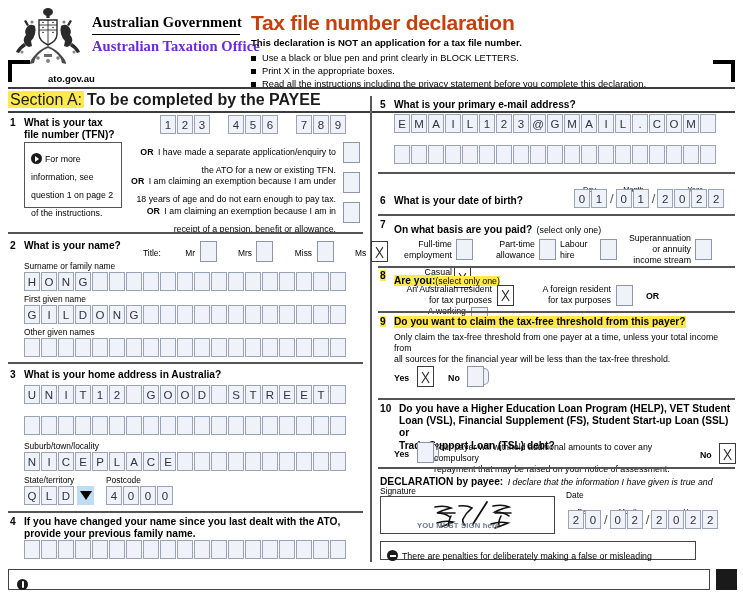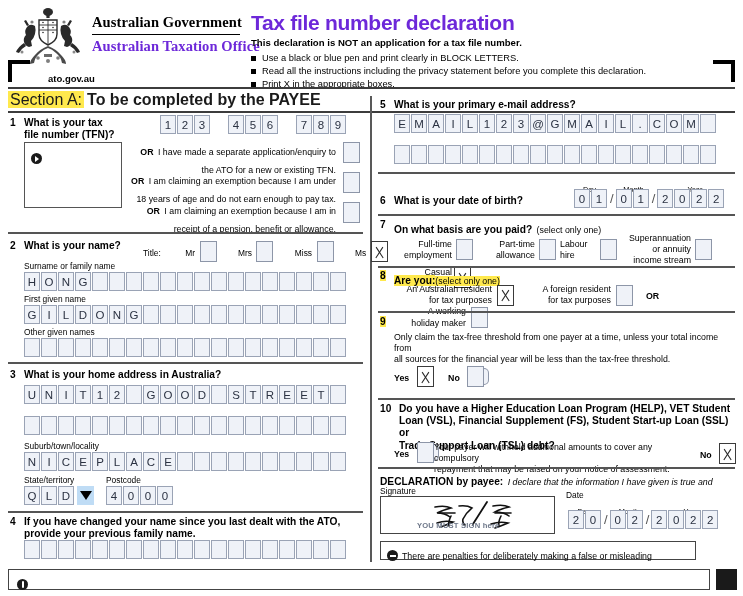--- a/index.html
+++ b/index.html
@@ -21,21 +21,21 @@
   .gov-block { position:absolute; left:92px; top:14px; }
   .gov-line1 { font-family:"Liberation Serif", serif; font-weight:bold; font-size:14.5px; letter-spacing:.1px; color:#000; }
   .gov-rule { width:148px; height:1px; background:#000; margin:3px 0 3px 0; }
   .gov-line2 { font-family:"Liberation Serif", serif; font-weight:bold; font-size:14.5px; letter-spacing:.1px; color:#6d28d9; }
   .ato-url { position:absolute; left:48px; top:73px; font-size:9.5px; font-weight:bold; color:#000; }
 
   .crop-tl { position:absolute; left:8px; top:60px; width:22px; height:22px; border-left:4px solid #000; border-top:4px solid #000; }
   .crop-tr { position:absolute; left:713px; top:60px; width:22px; height:22px; border-right:4px solid #000; border-top:4px solid #000; }
 
   .title-block { position:absolute; left:251px; top:12px; width:470px; }
-  .form-title { font-size:21px; font-weight:bold; letter-spacing:-0.3px; line-height:1.05; color:#6d28d9; }
+  .form-title { font-size:21px; font-weight:bold; letter-spacing:-0.3px; line-height:1.05; color:#c2410c; }
   .form-sub { font-size:9.6px; font-weight:bold; margin-top:3px; color:#000; }
   .bullets { margin-top:4px; }
   .bullet { font-size:9.3px; line-height:1.42; color:#000; position:relative; padding-left:11px; }
   .bullet:before { content:""; position:absolute; left:0; top:4px; width:5px; height:5px; background:#000; }
 
   .section-rule { position:absolute; left:8px; top:87px; width:727px; height:2px; background:#3c3c3c; }
 
   
   .secbar { position:absolute; left:8px; top:91px; height:19px; }
   .sec-a { background:#ffe94d; font-size:16px; padding:0 2px; font-weight:normal; }
@@ -167,22 +167,22 @@
     <div class="ato-url">ato.gov.au</div>
 
     <div class="crop-tl"></div>
     <div class="crop-tr"></div>
 
     <div class="title-block">
       <div class="form-title">Tax file number declaration</div>
       <div class="form-sub">This declaration is NOT an application for a tax file number.</div>
       <div class="bullets">
         <div class="bullet">Use a black or blue pen and print clearly in BLOCK LETTERS.</div>
+        <div class="bullet">Print X in the appropriate boxes.</div>
         <div class="bullet">Read all the instructions including the privacy statement before you complete this declaration.</div>
-        <div class="bullet">Print X in the appropriate boxes.</div>
       </div>
     </div>
   </div>
 
   <div class="section-rule"></div>
 
   <div class="secbar">
     <span class="sec-a">Section A:</span><span class="sec-rest">To be completed by the PAYEE</span>
   </div>
   <div class="secbar-rule"></div>
@@ -191,21 +191,24 @@
 
   <div class="qnum" style="left:10px; top:117px;">1</div>
   <div class="qtext" style="position:absolute; left:24px; top:117px; width:120px; white-space:pre-line;">What is your tax
 file number (TFN)?</div>
 
   <div class="row" style="position:absolute; left:160px; top:115px;">
     <span class="cb">1</span><span class="cb">2</span><span class="cb">3</span><span class="cb gap"></span><span class="cb">4</span><span class="cb">5</span><span class="cb">6</span><span class="cb gap"></span><span class="cb">7</span><span class="cb">8</span><span class="cb">9</span>
   </div>
 
   <div class="infobox" style="left:24px; top:142px; width:98px; height:66px; padding:5px 6px;">
-    <span class="arrowdot"></span>
+    <span class="arrowdot"></span><span class="small" style="white-space:pre-line; display:inline;">For more
+information, see
+question 1 on page 2
+of the instructions.</span>
   </div>
 
   <div style="position:absolute; left:128px; top:141px; width:208px; text-align:right;">
     <span class="small" style="font-weight:bold;">OR</span>
     <span class="small" style="white-space:pre-line;">I have made a separate application/enquiry to
 the ATO for a new or existing TFN.</span>
   </div>
   <span class="tick" style="position:absolute; left:343px; top:142px;"></span>
 
   <div style="position:absolute; left:128px; top:170px; width:208px; text-align:right;">
@@ -317,20 +320,21 @@
   <div style="position:absolute; left:394px; top:284px; width:340px;">
     <span class="small" style="display:inline-block; text-align:right; white-space:pre-line; width:98px; vertical-align:middle;">An Australian resident
 for tax purposes</span><span class="tick on" style="margin:0 5px;"></span><span class="small" style="display:inline-block; text-align:right; white-space:pre-line; width:86px; vertical-align:middle; margin-left:6px;">A foreign resident
 for tax purposes</span><span class="tick" style="margin:0 5px;"></span><span class="small" style="font-weight:bold; margin:0 8px;">OR</span><span class="small" style="display:inline-block; text-align:right; white-space:pre-line; width:72px; vertical-align:middle;">A working
 holiday maker</span><span class="tick" style="margin-left:5px;"></span>
   </div>
 
   <div class="hr" style="left:378px; top:311px; width:357px;"></div>
 
   <div class="qnum highlight" style="left:380px; top:316px;">9</div>
+  <div class="qtext highlight" style="position:absolute; left:394px; top:316px;">Do you want to claim the tax-free threshold from this payer?</div>
   <div class="small" style="position:absolute; left:394px; top:332px; width:336px; white-space:pre-line;">Only claim the tax-free threshold from one payer at a time, unless your total income from
 all sources for the financial year will be less than the tax-free threshold.</div>
 
   <div style="position:absolute; left:394px; top:366px;">
     <span class="small" style="font-weight:bold;">Yes</span>
     <span class="tick on" style="margin:0 10px 0 3px;"></span>
     <span class="small" style="font-weight:bold;">No</span>
     <span class="tickwrap"><span class="tick" style="margin-left:3px;"></span><span class="tab-tail"></span></span>
   </div>
 

